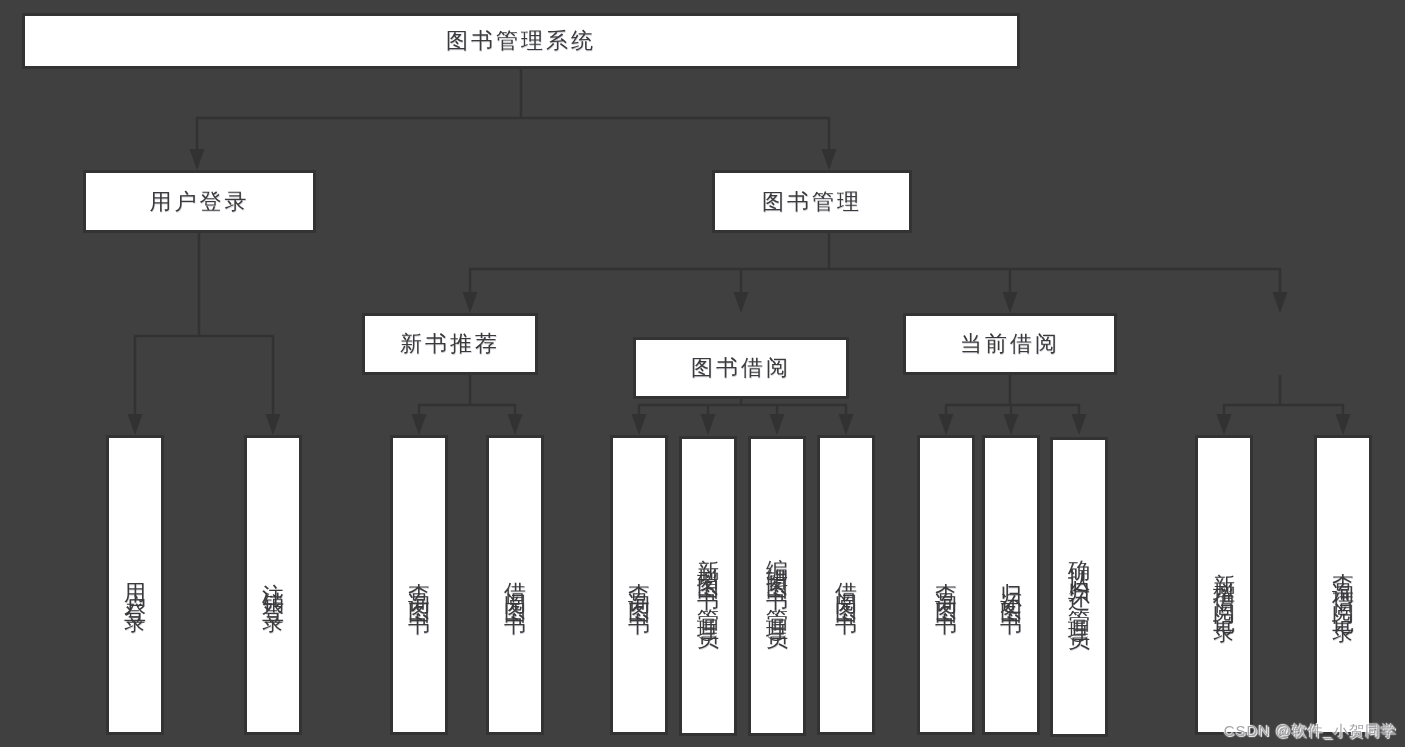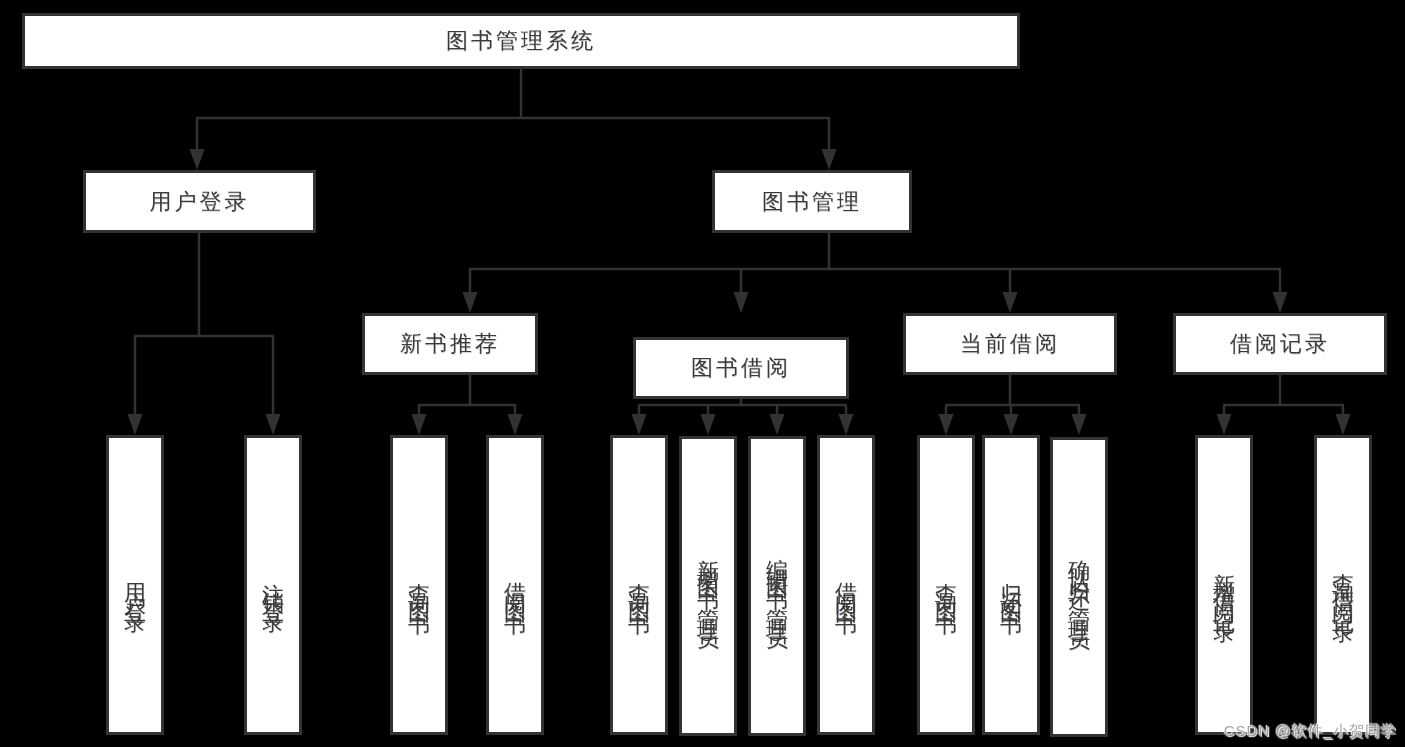--- a/index.html
+++ b/index.html
@@ -8,21 +8,21 @@
     background: #ffffff;
     width: 1405px;
     height: 747px;
     overflow: hidden;
     font-family: "Liberation Sans", sans-serif;
   }
   .canvas {
     position: relative;
     width: 1405px;
     height: 747px;
-    background: #000000;
+    background: #404040;
   }
   svg.connectors {
     position: absolute;
     left: 0;
     top: 0;
     z-index: 1;
   }
   .node, .leaf {
     position: absolute;
     box-sizing: border-box;
@@ -121,23 +121,20 @@
 
   <div class="node" style="left:362px; top:313px; width:176px; height:62px;">
     <span class="label">新书推荐</span>
   </div>
   <div class="node" style="left:633px; top:313px; width:216px; height:62px;margin-top:24px;">
     <span class="label">图书借阅</span>
   </div>
   <div class="node" style="left:903px; top:313px; width:214px; height:62px;text-align:center;">
     <span class="label">当前借阅</span>
   </div>
-  <div class="node" style="left:1173px; top:313px; width:214px; height:62px;">
-    <span class="label">借阅记录</span>
-  </div>
 
   <div class="leaf" style="left:106px; top:435px; width:58px; height:300px;">
     <span class="vlabel">用户登录</span>
   </div>
   <div class="leaf" style="left:244px; top:435px; width:58px; height:300px;">
     <span class="vlabel">注销登录</span>
   </div>
 
   <div class="leaf" style="left:390px; top:435px; width:58px; height:300px;">
     <span class="vlabel">查询图书</span>

